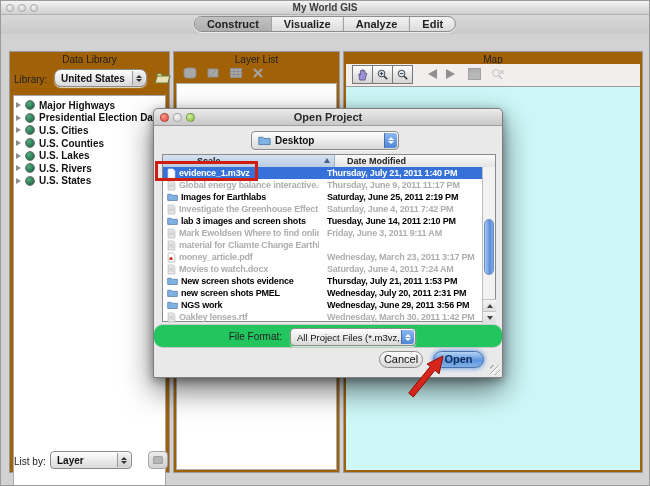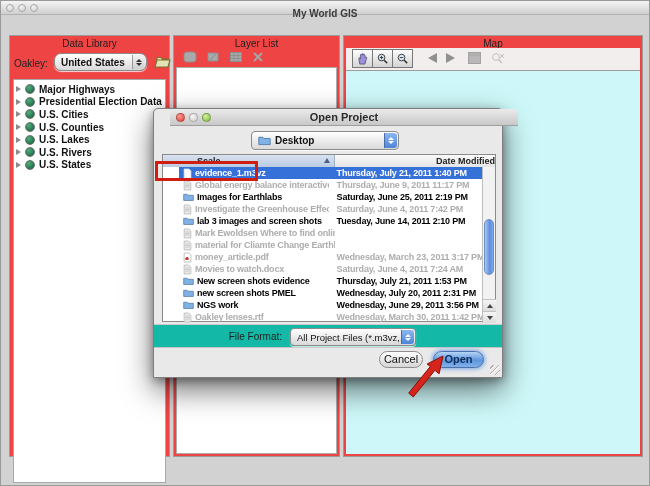--- a/index.html
+++ b/index.html
@@ -6,33 +6,33 @@
   html,body { width:650px; height:486px; font-family:"Liberation Sans", sans-serif; }
   #window { position:relative; width:650px; height:486px; background:#d2d2d2; border:1px solid #9a9a9a; overflow:hidden; }
 
   
   #titlebar { position:absolute; left:0; top:0; width:100%; height:14px;
     background:linear-gradient(#f4f4f4,#cfcfcf); border-bottom:1px solid #b2b2b2; }
   .lights { position:absolute; left:5px; top:3px; display:flex; gap:4px; }
   .light { width:8px; height:8px; border-radius:50%; border:1px solid #a8a8a8;
     background:radial-gradient(circle at 35% 30%, #f2f2f2, #cfcfcf); }
   #app-title { position:absolute; left:0; right:0; top:1px; text-align:center;
-    font-size:10px; font-weight:bold; color:#3a3a3a;margin-top:6px; }
+    font-size:10px; font-weight:bold; color:#3a3a3a; }
   #tabbar { position:absolute; left:0; top:14px; width:100%; height:19px;
     background:linear-gradient(#d9d9d9,#c9c9c9); }
   #tab-group { position:absolute; left:50%; transform:translateX(-50%); top:1px; height:16px;
     display:flex; border:1px solid #8d8d8d; border-radius:8px; overflow:hidden;
     background:linear-gradient(#f3f3f3,#dcdcdc); box-shadow:0 1px 1px rgba(255,255,255,.7); }
   .tab { padding:0 12px; font-size:11px; font-weight:bold; color:#222; line-height:14px;
     border-right:1px solid #9a9a9a; cursor:default; }
   .tab:last-child { border-right:none; }
   .tab.selected { background:linear-gradient(#c2c2c2,#aeaeae); }
 
   
-  .panel { position:absolute; top:34px; height:422px; border:1px solid #9b9b9b; background:#ef4444; }
+  .panel { position:absolute; top:50px; height:422px; border:1px solid #9b9b9b; background:#a16207; }
   .panel-header { position:absolute; left:0; right:0; top:2px; text-align:center; font-size:10px; color:#1d1d1d; }
   #panel-library { left:8px;  width:161px; }
   #panel-layers  { left:172px; width:167px; }
   #panel-map     { left:342px; width:300px; }
 
   
   #library-row { position:absolute; left:4px; top:17px; width:152px; height:21px; }
   #library-label { position:absolute; left:0; top:5px; font-size:10px; color:#222; }
   .dropdown { position:relative; height:18px; border:1px solid #8b8b8b; border-radius:4px;
     background:linear-gradient(#ffffff,#d9d9d9); font-size:10px; font-weight:bold; color:#111;
@@ -86,52 +86,52 @@
   #projection-label { position:absolute; left:262px; top:8px; font-size:10px; font-weight:bold; color:#222; }
   #projection-dropdown { position:absolute; left:316px; top:5px; width:112px; font-weight:normal; }
   #scale-label { position:absolute; left:442px; top:8px; font-size:10px; font-weight:bold; color:#222; }
   #scale-input { position:absolute; left:487px; top:5px; width:64px; height:17px; border:1px solid #8e8e8e; background:#fff; font-size:10px; padding:2px 3px; font-family:"Liberation Sans",sans-serif; }
 
   
   #dialog { position:absolute; left:152px; top:107px; width:350px; height:270px; z-index:10;
     background:#e9e9e9; border:1px solid #7e7e7e; border-radius:5px 5px 0 0;
     box-shadow:0 12px 30px rgba(0,0,0,.55), 0 3px 10px rgba(0,0,0,.35); }
   #dialog-titlebar { position:absolute; left:0; top:0; width:100%; height:17px;
-    background:linear-gradient(#ebebeb,#c8c8c8); border-bottom:1px solid #9f9f9f; border-radius:5px 5px 0 0;margin-left:16px; }
+    background:linear-gradient(#ebebeb,#c8c8c8); border-bottom:1px solid #9f9f9f; border-radius:5px 5px 0 0; }
   #dialog-title { position:absolute; left:0; right:0; top:2px; text-align:center; font-size:11px; font-weight:bold; color:#2b2b2b; }
   #dialog-lights { position:absolute; left:6px; top:4px; display:flex; gap:4px; }
   .dlight { width:9px; height:9px; border-radius:50%; border:1px solid rgba(0,0,0,.25); }
   .dlight.red   { background:radial-gradient(circle at 35% 30%, #ff9a90, #dd4338); }
   .dlight.dim   { background:radial-gradient(circle at 35% 30%, #f5f5f5, #cfcfcf); }
   .dlight.green { background:radial-gradient(circle at 35% 30%, #d2f3a0, #7fb93c); }
   #location-dropdown { position:absolute; left:97px; top:22px; width:148px; height:19px; }
   #location-dropdown .dropdown { height:19px; }
 
   #file-list { position:absolute; left:8px; top:45px; width:334px; height:168px; background:#fff; border:1px solid #8a8a8a; }
   #list-header { position:absolute; left:0; top:0; width:100%; height:12px; display:flex; font-size:9px; font-weight:bold; color:#222; }
   #col-name { width:172px; background:linear-gradient(#d8e2f0,#b9cbe2); border-right:1px solid #9fb0c6; padding-left:34px; line-height:12px; position:relative; }
   #col-name .sort { position:absolute; right:4px; top:3px; width:0; height:0; border-left:3.5px solid transparent; border-right:3.5px solid transparent; border-bottom:5px solid #49608a; }
-  #col-date { flex:1; background:linear-gradient(#fafafa,#e4e4e4); padding-left:4px; line-height:12px;text-align:right; }
-  #file-rows { position:absolute; left:0; top:12px; width:323px; height:156px; overflow:hidden;padding-left:16px; }
+  #col-date { flex:1; background:linear-gradient(#fafafa,#e4e4e4); padding-left:12px; line-height:12px; }
+  #file-rows { position:absolute; left:0; top:12px; width:323px; height:156px; overflow:hidden; }
   .frow { display:flex; align-items:center; height:12px; font-size:9px; font-weight:bold; color:#000; white-space:nowrap; letter-spacing:-.2px; }
   .frow.disabled { color:#adadad; }
   .frow.selected { background:#3671d9; color:#fff; }
   .fname { width:156px; overflow:hidden; display:flex; align-items:center; padding-left:4px; }
   .fname svg { flex:none; margin-right:3px; }
   .fdate { width:164px; overflow:hidden; padding-left:8px; }
   #list-scrollbar { position:absolute; right:0; top:12px; width:13px; height:156px; background:#f2f2f2; border-left:1px solid #bdbdbd; }
   #scroll-thumb { position:absolute; left:1px; top:52px; width:10px; height:56px; border-radius:5px;
     background:linear-gradient(90deg,#a9c7f0,#5b8ede 60%,#7fa8e8); border:1px solid #6f8fc0; }
   .scroll-arrow { position:absolute; left:0; width:13px; height:12px; display:flex; align-items:center; justify-content:center; background:linear-gradient(#f5f5f5,#dcdcdc); border-top:1px solid #c2c2c2; }
   .scroll-arrow i { width:0; height:0; border-left:3.5px solid transparent; border-right:3.5px solid transparent; }
   #sa-up { bottom:12px; } #sa-up i { border-bottom:4.5px solid #444; }
   #sa-dn { bottom:0; }    #sa-dn i { border-top:4.5px solid #444; }
 
-  #format-strip { position:absolute; left:0; top:215px; width:100%; height:24px; background:#14b8a6;
-    border-top:1px solid #cacaca; border-bottom:1px solid #c6c6c6; }
+  #format-strip { position:absolute; left:0; top:215px; width:100%; height:24px; background:#22c55e;
+    border-top:1px solid #cacaca; border-bottom:1px solid #c6c6c6;border-radius:9px; }
   #format-label { position:absolute; right:220px; top:6px; font-size:10px; color:#222; }
   #format-dropdown { position:absolute; left:136px; top:3px; width:126px; }
   #format-dropdown .dropdown { font-weight:normal; font-size:9.5px; }
 
   .btn { position:absolute; top:242px; height:17px; border-radius:9px; font-size:11px; text-align:center; line-height:15px; color:#111; }
   #cancel-btn { left:225px; width:44px; background:linear-gradient(#fefefe,#d6d6d6); border:1px solid #8d8d8d; }
   #open-btn { left:279px; width:51px; background:linear-gradient(#b5d3f5,#5e96dd 55%,#83b1e8); border:1px solid #4a72a8;
     box-shadow:0 0 4px 1px rgba(90,150,230,.8); font-weight:bold; color:#0c2c5c; }
   #resize-grip { position:absolute; right:2px; bottom:2px; width:10px; height:10px;
     background:repeating-linear-gradient(135deg, transparent 0 2px, #adadad 2px 3px, #f5f5f5 3px 4px); }
@@ -147,25 +147,33 @@
 
   <div id="titlebar">
     <div class="lights">
       <span class="light"></span>
       <span class="light"></span>
       <span class="light"></span>
     </div>
     <div id="app-title">My World GIS</div>
   </div>
 
+  <div id="tabbar">
+    <div id="tab-group">
+        <div class="tab selected">Construct</div>
+        <div class="tab">Visualize</div>
+        <div class="tab">Analyze</div>
+        <div class="tab">Edit</div>
+      </div>
+  </div>
 
   <div class="panel" id="panel-library">
     <div class="panel-header">Data Library</div>
     <div id="library-row">
-      <span id="library-label">Oakley:</span>
+      <span id="library-label">Library:</span>
       <div class="dropdown" id="library-dropdown">
         <span>United States</span>
         <span class="stepper">
             <i class="up"></i>
             <i class="dn"></i>
           </span>
       </div>
       <span id="library-folder-btn">
         <svg width="18" height="16" viewBox="0 0 18 16">
             <path d="M1 13 L3 6 H16 L14 13 Z M3 6 V3.5 H7 L8.2 5 H14 V6" fill="#e6e2b8" stroke="#77772e" stroke-width="1.2"></path>
@@ -202,20 +210,33 @@
           <span class="tri"></span>
           <span class="globe"></span>
           <span>U.S. Rivers</span>
         </div>
         <div class="tree-item">
           <span class="tri"></span>
           <span class="globe"></span>
           <span>U.S. States</span>
         </div>
       </div>
+    <div id="listby-row">
+      <span id="listby-label">List by:</span>
+      <div class="dropdown" id="listby-dropdown">
+        <span>Layer</span>
+        <span class="stepper">
+            <i class="up"></i>
+            <i class="dn"></i>
+          </span>
+      </div>
+      <span id="listby-icon-btn">
+          <span class="gray-stack"></span>
+        </span>
+    </div>
   </div>
 
   <div class="panel" id="panel-layers">
     <div class="panel-header">Layer List</div>
     <div id="layers-toolbar">
       <span class="gicon">
         <svg width="16" height="14" viewBox="0 0 16 14">
             <path d="M2 5 Q2 2 5 2 H11 Q14 2 14 5 V9 Q14 12 11 12 H5 Q2 12 2 9 Z" fill="#a9a9a9" stroke="#8e8e8e"></path>
           </svg></span>
       <span class="gicon">
@@ -357,20 +378,21 @@
             <span class="fdate">Tuesday, June 14, 2011 2:10 PM</span>
           </div>
           <div class="frow disabled">
             <span class="fname">
               <svg width="9" height="11" viewBox="0 0 12 14">
                 <path d="M1.5 1 H8 L10.5 3.5 V13 H1.5 Z" fill="#e8e8e8" stroke="#b8b8b8"></path>
                 <path d="M3 5 H9 M3 7 H9 M3 9 H9" stroke="#c4c4c4"></path>
               </svg>
               <span>Mark Ewoldsen Where to find online l...</span>
             </span>
+            <span class="fdate">Friday, June 3, 2011 9:11 AM</span>
           </div>
           <div class="frow disabled">
             <span class="fname">
               <svg width="9" height="11" viewBox="0 0 12 14">
                 <path d="M1.5 1 H8 L10.5 3.5 V13 H1.5 Z" fill="#e8e8e8" stroke="#b8b8b8"></path>
                 <path d="M3 5 H9 M3 7 H9 M3 9 H9" stroke="#c4c4c4"></path>
               </svg>
               <span>material for Cliamte Change Earthlab...</span>
             </span>
           </div>

